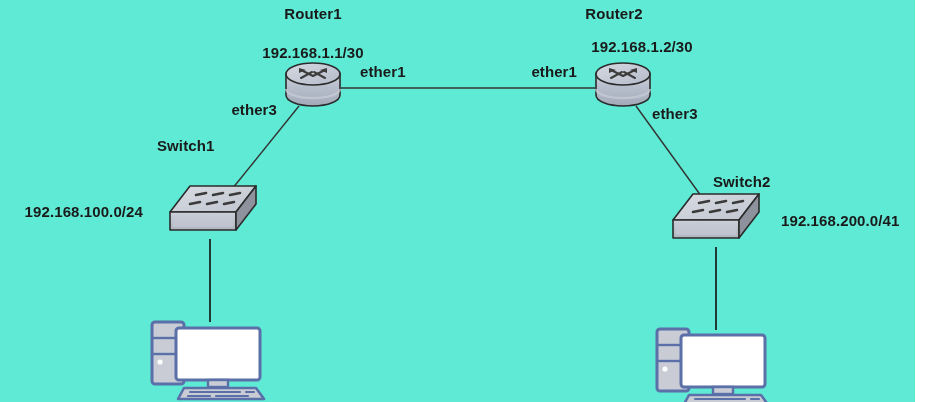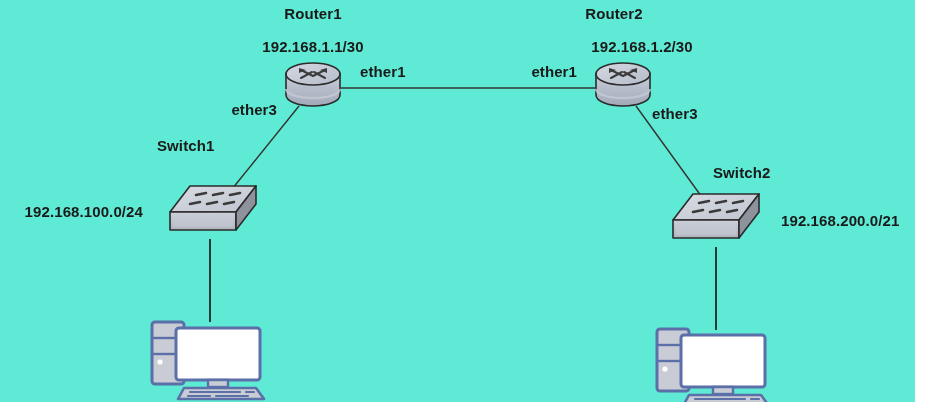--- a/index.html
+++ b/index.html
@@ -94,21 +94,21 @@
         <line x1="17" y1="16" x2="28" y2="10"></line>
         <line x1="41" y1="16" x2="30" y2="10"></line>
       </g>
       <g fill="#3d3d3d">
         <polygon points="15,6 22,8 15,11"></polygon>
         <polygon points="43,6 36,8 43,11"></polygon>
       </g>
     </svg>
   </div>
   <div class="label center" style="left:313px; top:5px;">Router1</div>
-  <div class="label center" style="left:313px; top:38px;text-align:center;">192.168.1.1/30</div>
+  <div class="label center" style="left:313px; top:44px;text-align:center;">192.168.1.1/30</div>
 
   <div class="node" style="left:594px; top:62px;">
     <svg class="dev-svg" width="58" height="46" viewBox="0 0 58 46" xmlns="http://www.w3.org/2000/svg">
       <defs>
         <linearGradient id="r2body" x1="0" y1="0" x2="0" y2="1">
           <stop offset="0%" stop-color="#c9ced9"></stop>
           <stop offset="55%" stop-color="#b2b9c7"></stop>
           <stop offset="100%" stop-color="#a2aab9"></stop>
         </linearGradient>
         <linearGradient id="r2top" x1="0" y1="0" x2="1" y2="1">
@@ -192,22 +192,22 @@
       <g stroke="#3a3a3a" stroke-width="2.6" stroke-linecap="round">
         <line x1="28" y1="11" x2="38" y2="9"></line>
         <line x1="45" y1="11" x2="55" y2="9"></line>
         <line x1="62" y1="11" x2="72" y2="9"></line>
         <line x1="22" y1="20" x2="32" y2="18"></line>
         <line x1="39" y1="20" x2="49" y2="18"></line>
         <line x1="56" y1="20" x2="66" y2="18"></line>
       </g>
     </svg>
   </div>
-  <div class="label" style="left:713px; top:164px;">Switch2</div>
-  <div class="label" style="left:781px; top:212px;">192.168.200.0/21</div>
+  <div class="label" style="left:713px; top:173px;">Switch2</div>
+  <div class="label" style="left:781px; top:212px;">192.168.200.0/41</div>
 
   <div class="node" style="left:148px; top:316px;">
     <svg class="dev-svg" width="120" height="86" viewBox="0 0 120 86" xmlns="http://www.w3.org/2000/svg">
 
       <rect x="4" y="6" width="32" height="62" rx="3" fill="#c9ccd4" stroke="#5b6fa8" stroke-width="3"></rect>
       <line x1="4" y1="22" x2="36" y2="22" stroke="#5b6fa8" stroke-width="2.4"></line>
       <line x1="4" y1="38" x2="36" y2="38" stroke="#5b6fa8" stroke-width="2.4"></line>
       <circle cx="12" cy="46" r="2.6" fill="#ffffff"></circle>
 
       <rect x="28" y="12" width="84" height="52" rx="3" fill="#ffffff" stroke="#5b6fa8" stroke-width="3"></rect>

